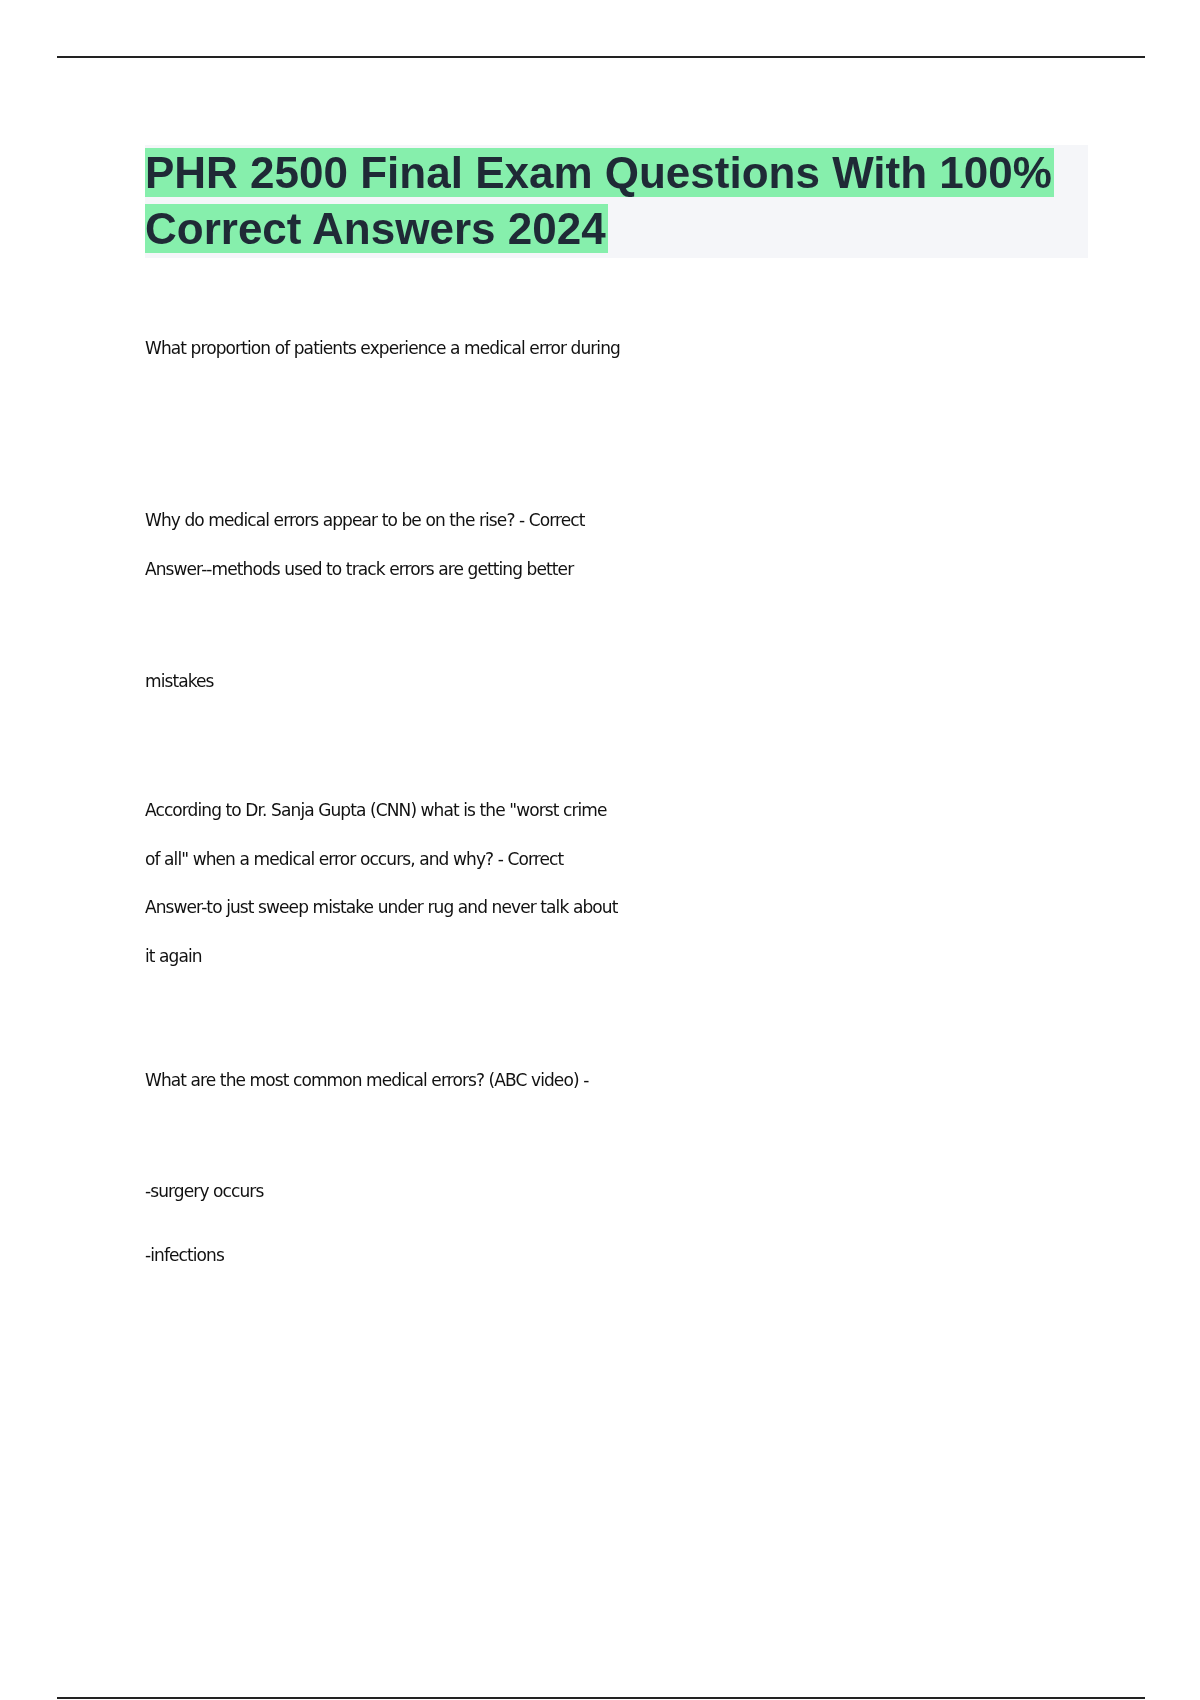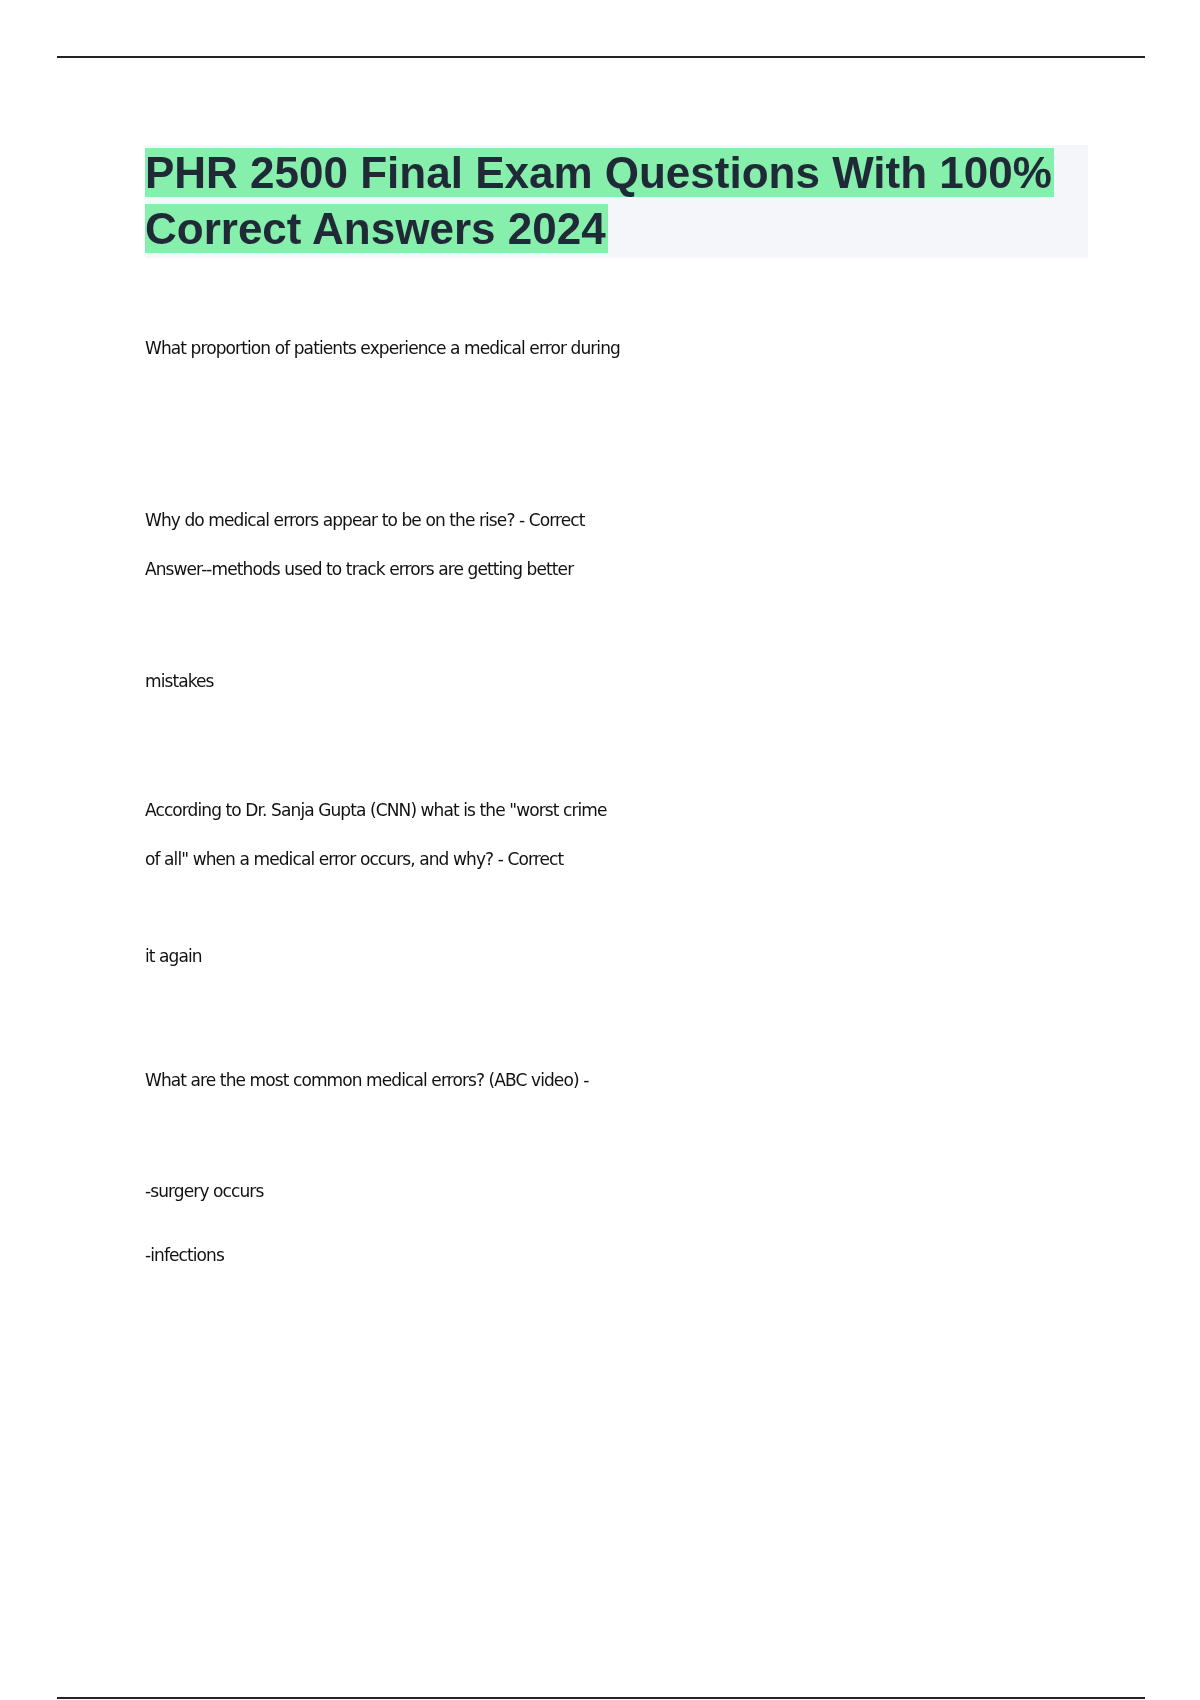--- a/index.html
+++ b/index.html
@@ -22,19 +22,19 @@
 <div class="rule top"></div>
 
 <div class="title-box"></div>
 <h1 class="title"><span>PHR 2500 Final Exam Questions With 100% Correct Answers 2024</span></h1>
 
 <p class="para" style="top:324px;"><span>What proportion of patients experience a medical error during</span><br></p>
 
 <p class="para" style="top:496px;"><span>Why do medical errors appear to be on the rise? - Correct</span><br><span>Answer--methods used to track errors are getting better</span></p>
 <p class="para" style="top:608px;"><br><span>mistakes</span></p>
 
-<p class="para" style="top:786px;"><span>According to Dr. Sanja Gupta (CNN) what is the "worst crime</span><br><span>of all" when a medical error occurs, and why? - Correct</span><br><br><span>it again</span></p>
+<p class="para" style="top:786px;"><span>According to Dr. Sanja Gupta (CNN) what is the "worst crime</span><br><span>of all" when a medical error occurs, and why? - Correct</span><br><span>Answer-to just sweep mistake under rug and never talk about</span><br><span>it again</span></p>
 
 <p class="para" style="top:1056px;"><span>What are the most common medical errors? (ABC video) -</span><br></p>
 <p class="para" style="top:1167px;"><span>-surgery occurs</span></p>
 <p class="para" style="top:1231px;"><span>-infections</span></p>
 
 <div class="rule bottom"></div>
 
 </body></html>

